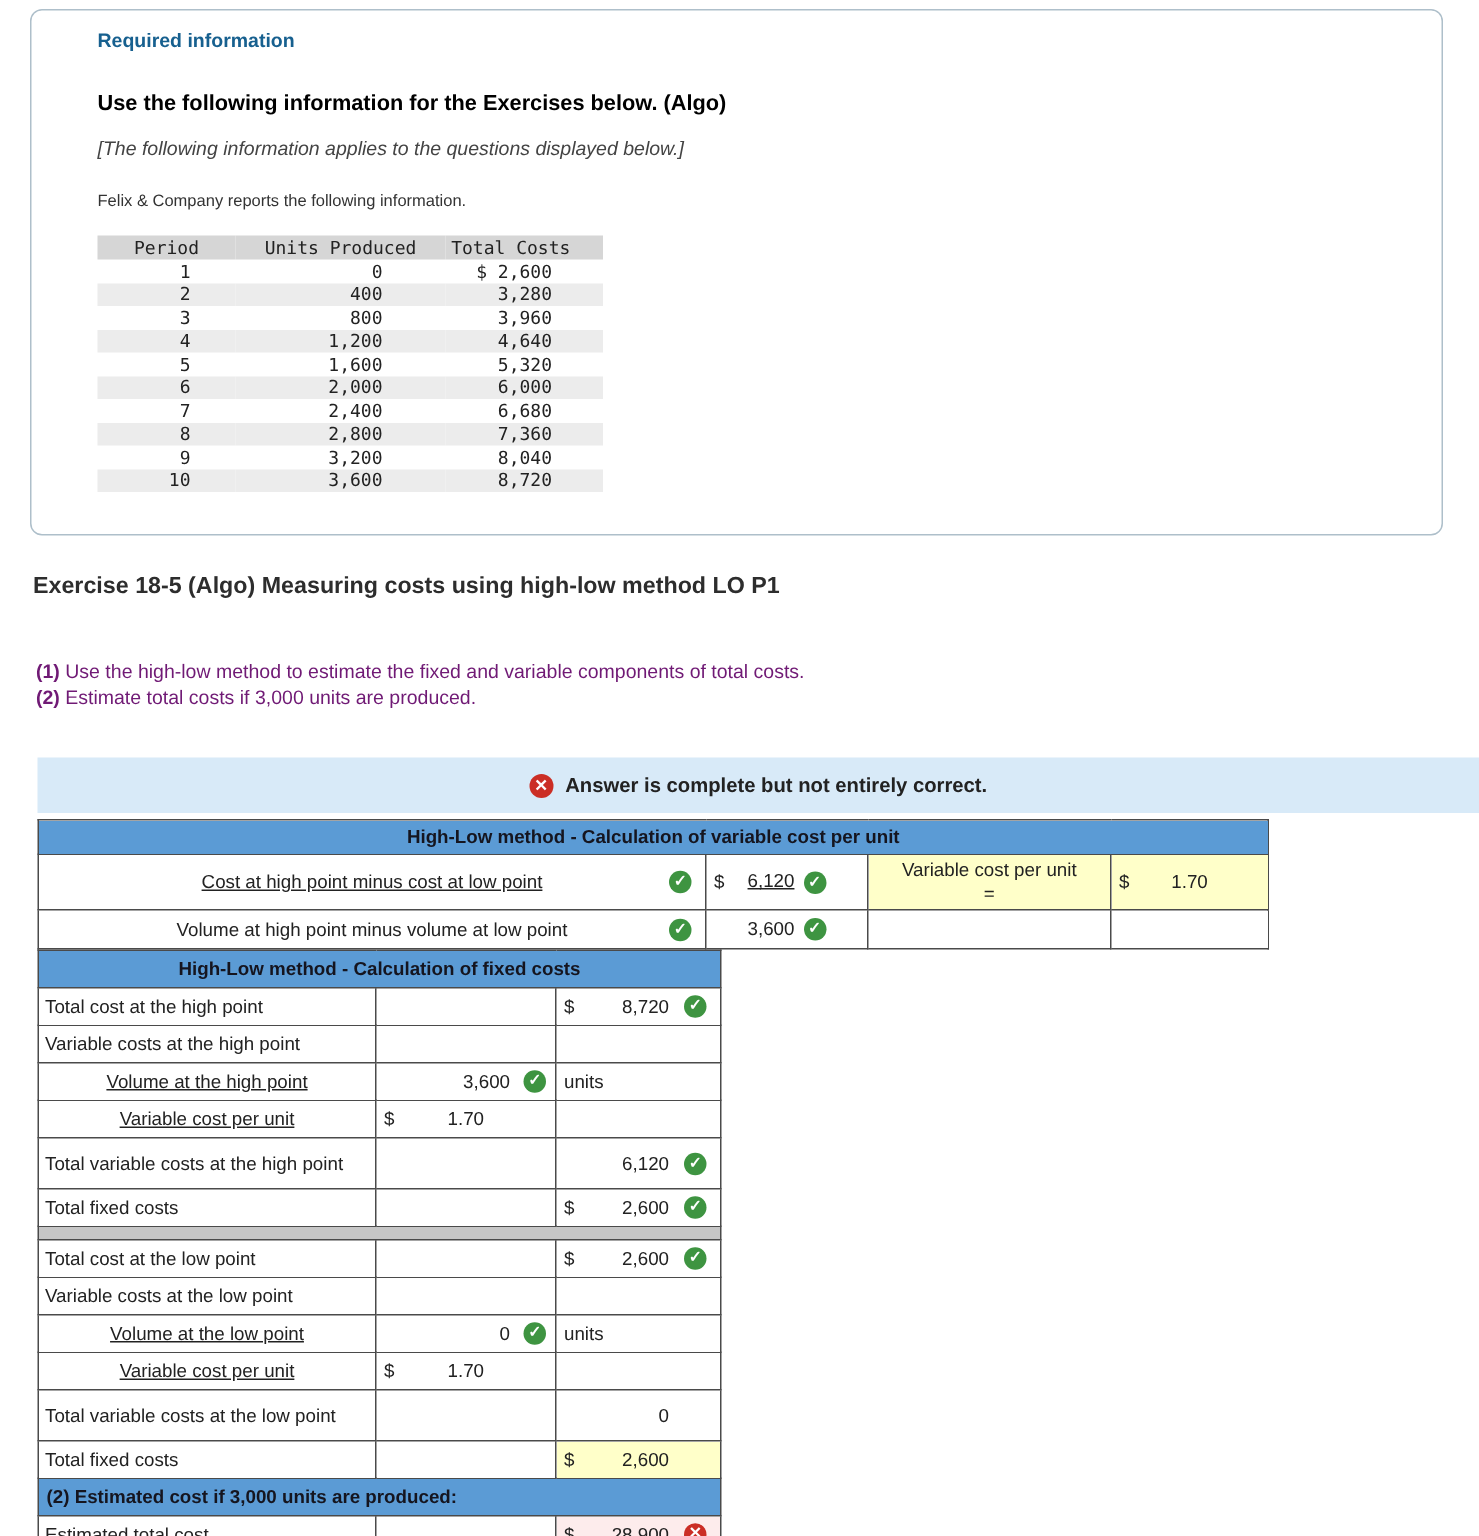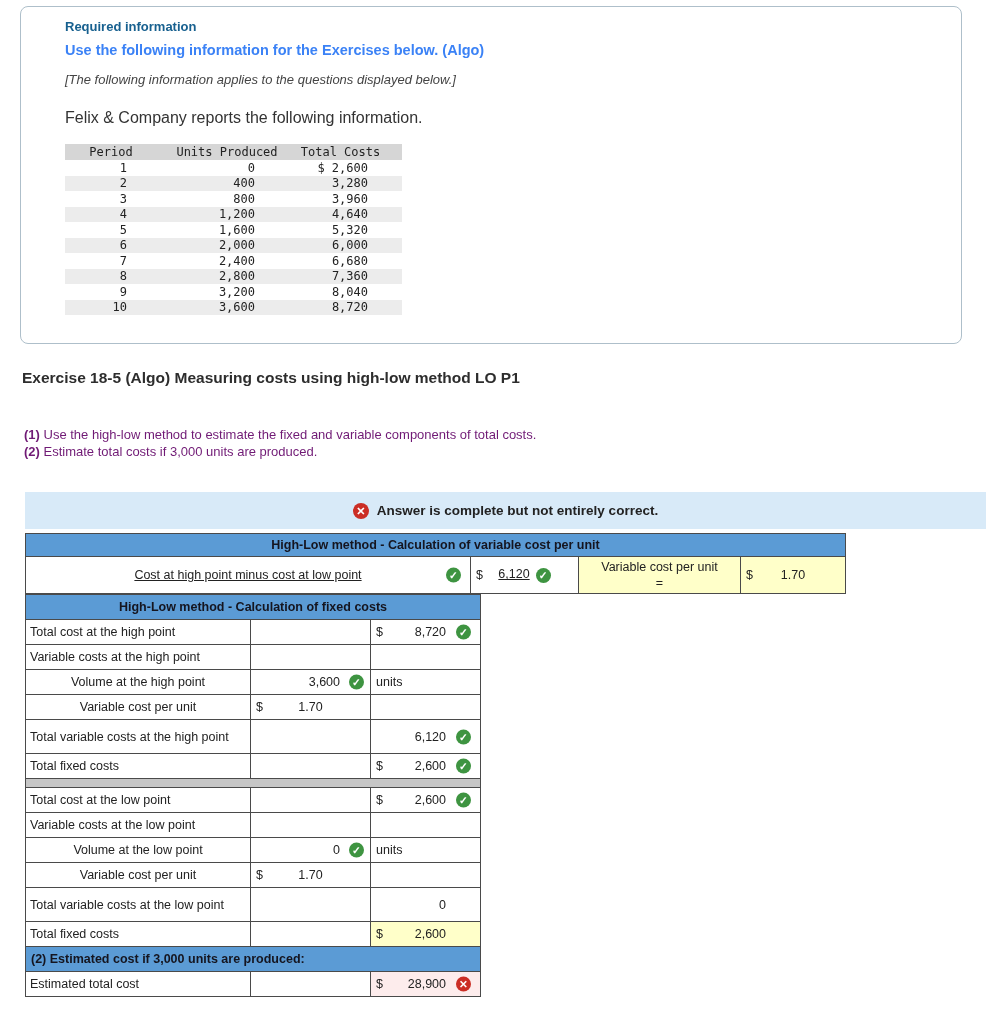--- a/index.html
+++ b/index.html
@@ -11,23 +11,23 @@
   }
 
   
   .info-box {
     margin:6px 24px 0 20px;
     border:1px solid #aebfca; border-radius:8px;
     padding:12px 24px 28px 44px;
     background:#fff;
   }
   .req-label { color:#17608f; font-weight:bold; font-size:13px; }
-  .info-title { margin-top:8px; font-size:14.5px; font-weight:bold; color:#3b82f6; }
+  .info-title { margin-top:27px; font-size:14.5px; font-weight:bold; color:#000000; }
   .info-note { margin-top:14px; font-size:13px; font-style:italic; color:#444; }
-  .info-intro { margin-top:22px; font-size:16px; color:#333; }
+  .info-intro { margin-top:22px; font-size:11px; color:#333; }
 
   table.mono {
     margin-top:17px; border-collapse:collapse; border-spacing:0;
     font-family:"DejaVu Sans Mono","Liberation Mono",monospace;
     font-size:12px; color:#222; table-layout:fixed;
   }
   table.mono col.c1{width:92px;} table.mono col.c2{width:140px;} table.mono col.c3{width:105px;}
   table.mono th { background:#d6d6d6; font-weight:normal; text-align:center; height:16px; }
   table.mono th:last-child { padding-right:18px; }
   table.mono td { height:15.5px; text-align:right; white-space:pre; }
@@ -75,21 +75,21 @@
   .vc .ca { text-align:center; }
   .vc .cc { text-align:center; }
   .vc .cd { text-align:center; vertical-align:top; padding-top:2px !important; line-height:16px; }
   .vc .ce { text-align:center; }
 
   table.fc { width:455px; }
   table.fc col.l{width:225px;} table.fc col.m{width:120px;} table.fc col.v{width:110px;}
   .fc tr { height:25px; }
   .fc tr.tall { height:34px; }
   .fc .lbl { text-align:left; padding-left:4px !important; line-height:14px; }
-  .fc .ctr { text-align:center; }
+  .fc .ctr { text-align:center;text-decoration:underline; }
   .fc .val { text-align:right; padding-right:34px !important; }
   .fc .midv { text-align:right; padding-right:30px !important; }
   .fc .midv .abs-r { right:6px; }
   .fc .midr { text-align:center; }
   .fc .unit { text-align:left; padding-left:5px !important; }
   .fc tr.sep { height:9px; }
   .fc tr.sep td { background:#c6c6c6; padding:0; }
 </style>
 </head>
 <body>
@@ -204,20 +204,31 @@
       </td>
       <td class="cd yellow">
         <div>Variable cost per unit</div>
         <div>=</div>
       </td>
       <td class="ce yellow">
         <span class="cur">$</span>
         <span>1.70</span>
       </td>
     </tr>
+    <tr class="r2">
+      <td class="ca">
+        <span>Volume at high point minus volume at low point</span>
+        <span class="chk abs-r">✓</span>
+      </td>
+      <td class="cc">
+        <span>3,600</span><span class="chk inl">✓</span>
+      </td>
+      <td></td>
+      <td></td>
+    </tr>
   </tbody>
     </table>
 
   <table class="ws fc">
     <colgroup>
         <col class="l">
         <col class="m">
         <col class="v">
       </colgroup>
     <tbody>

